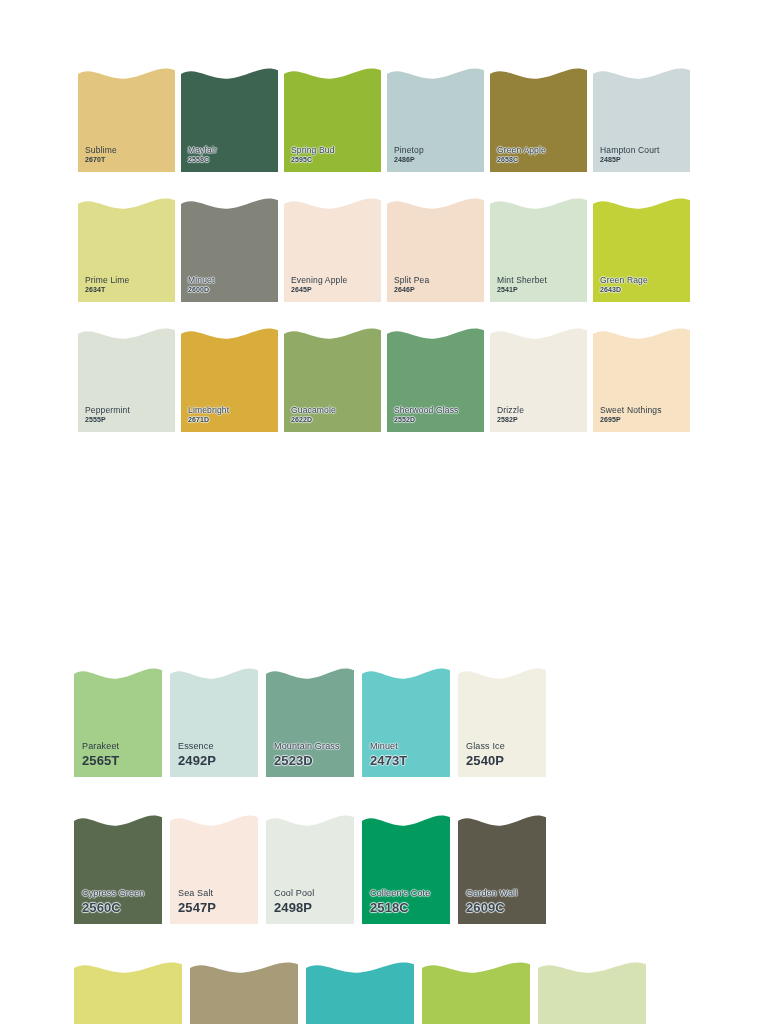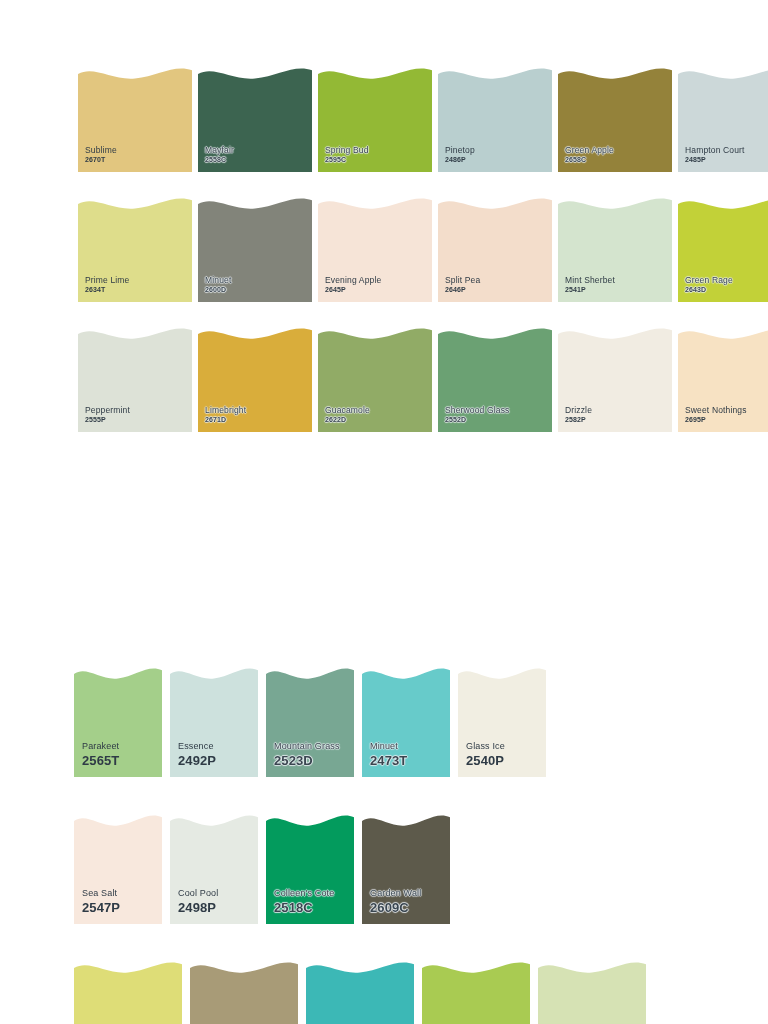--- a/index.html
+++ b/index.html
@@ -41,21 +41,21 @@
   #group-1 .swatch-row { height: 130px; }
   #group-2 .swatch-row { height: 147px; }
   #group-3 .swatch-row { height: 62px; }
 
   .swatch {
     position: relative;
     box-sizing: border-box;
     flex: 0 0 auto;
   }
 
-  #group-1 .swatch { width: 114px; margin-right: 6px; height: 104px; }
+  #group-1 .swatch { width: 97px; margin-right: 6px; height: 104px; }
   #group-2 .swatch { width: 88px; margin-right: 8px; height: 109px; }
   #group-3 .swatch { width: 108px; margin-right: 8px; height: 62px; }
 
   #group-1 .swatch:last-child,
   #group-2 .swatch:last-child,
   #group-3 .swatch:last-child { margin-right: 0; }
 
   
   .chip {
     position: absolute;
@@ -379,20 +379,31 @@
               <path d="M0,5.55 C 14,-2.52 30,11.61 50,9.59 C 70,7.57 84,-3.53 100,2.02 L100,100 L0,100 Z" fill="#f1eee2"></path>
             </svg>
           </div>
           <div class="chip-label">
             <span class="chip-name">Glass Ice</span>
             <span class="chip-code">2540P</span>
           </div>
         </div>
       </div>
       <div class="swatch-row">
+        <div class="swatch ink-light" title="Cypress Green 2560C">
+          <div class="chip">
+            <svg viewBox="0 0 100 100" preserveAspectRatio="none">
+              <path d="M0,5.55 C 14,-2.52 30,11.61 50,9.59 C 70,7.57 84,-3.53 100,2.02 L100,100 L0,100 Z" fill="#5a6a4f"></path>
+            </svg>
+          </div>
+          <div class="chip-label">
+            <span class="chip-name">Cypress Green</span>
+            <span class="chip-code">2560C</span>
+          </div>
+        </div>
         <div class="swatch ink-dark" title="Sea Salt 2547P">
           <div class="chip">
             <svg viewBox="0 0 100 100" preserveAspectRatio="none">
               <path d="M0,5.55 C 14,-2.52 30,11.61 50,9.59 C 70,7.57 84,-3.53 100,2.02 L100,100 L0,100 Z" fill="#f8e8dd"></path>
             </svg>
           </div>
           <div class="chip-label">
             <span class="chip-name">Sea Salt</span>
             <span class="chip-code">2547P</span>
           </div>

